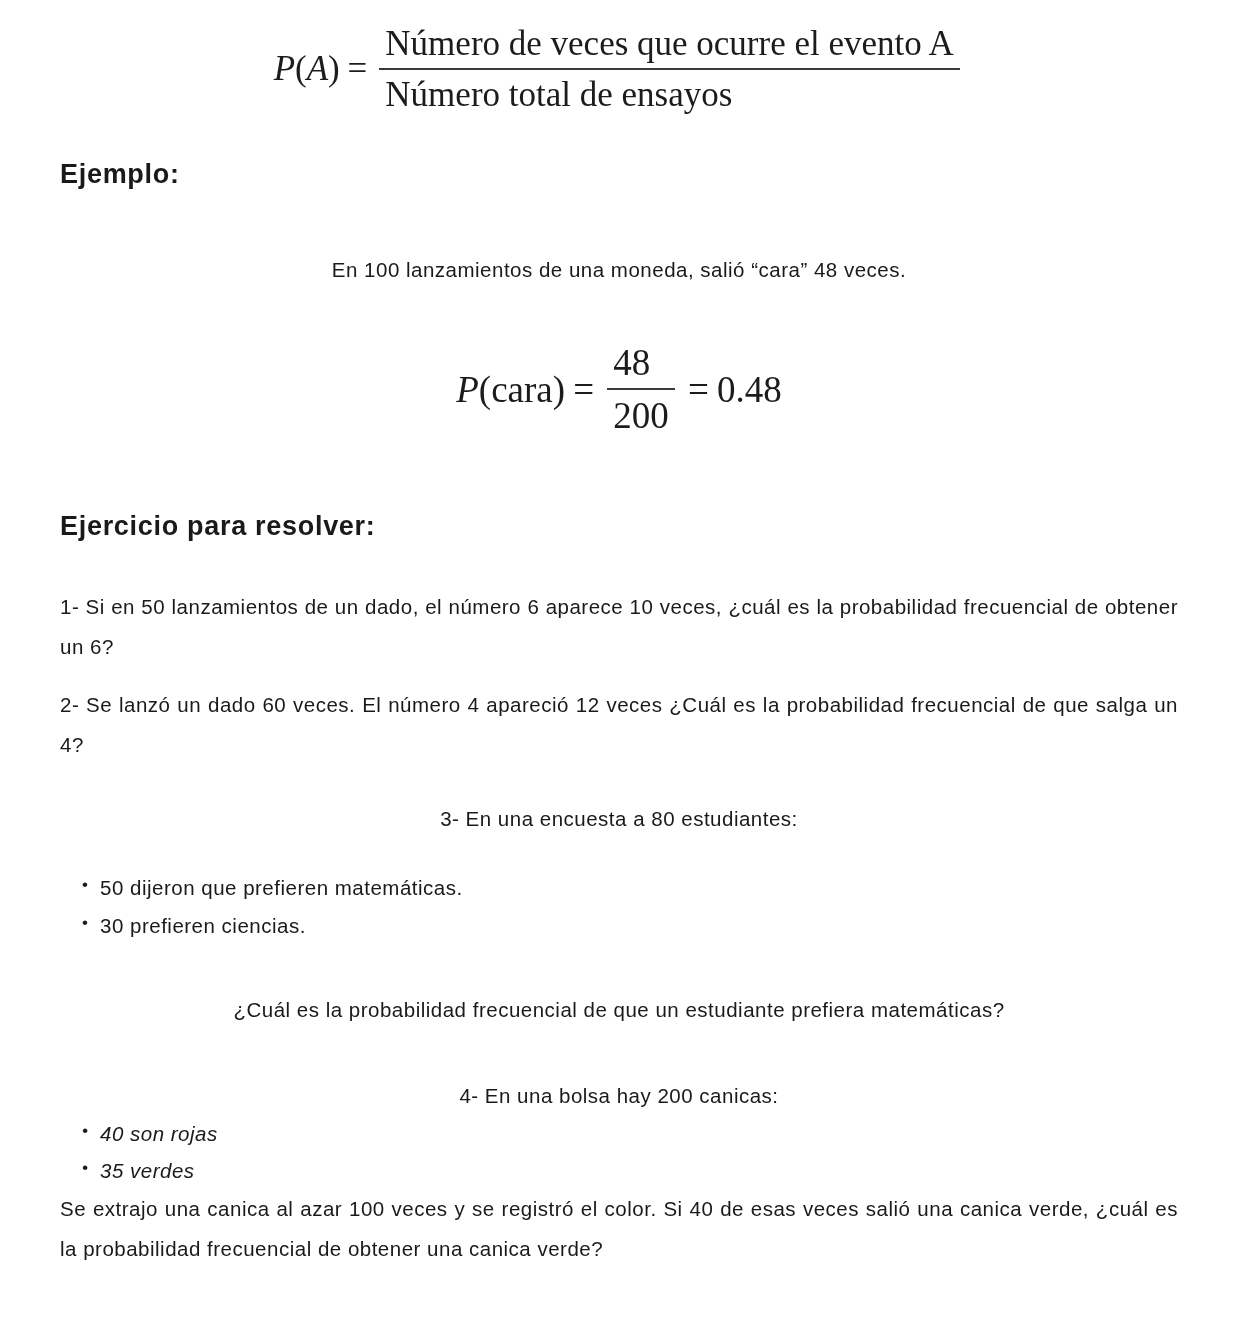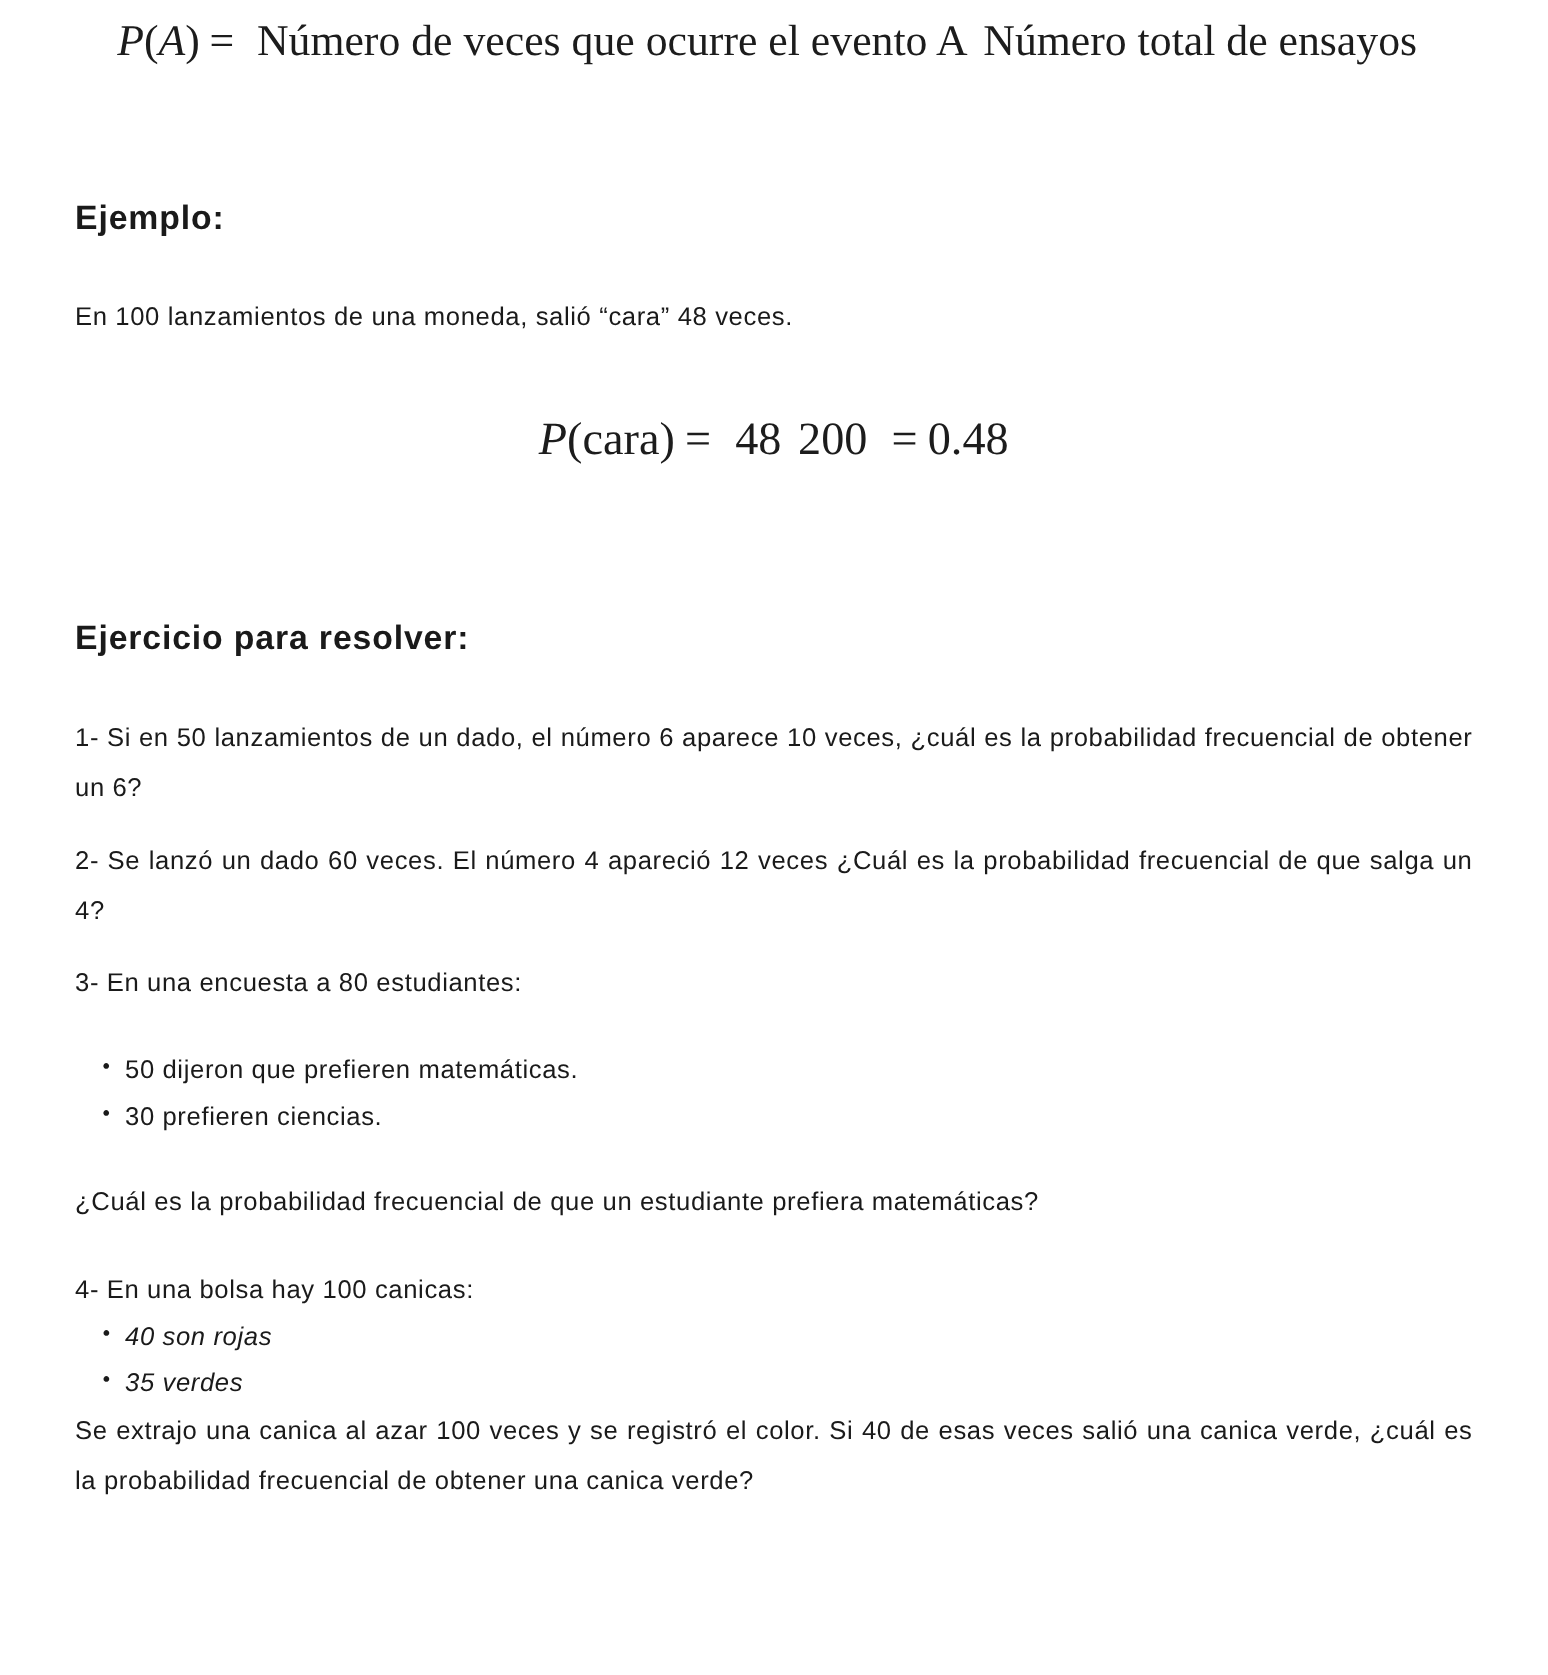--- a/index.html
+++ b/index.html
@@ -40,25 +40,26 @@
   }
   .mupright {      
     font-style: normal;
   }
   .mop {           
     font-style: normal;
     margin: 0 .22em;
   }
   .frac {
     display: inline-flex;
+    flex-direction: column;
     align-items: flex-start;
     justify-content: center;
     vertical-align: middle;
     line-height: 1.12;
-    margin: 1px .12em;
+    margin: 12px .12em;
   }
   .frac .num,
   .frac .den {
     display: block;
     padding: 0 .18em;
     white-space: nowrap;
   }
   .frac .bar {
     display: block;
     width: 100%;
@@ -97,21 +98,21 @@
     margin: 0;
   }
   .para {
     font-size: 20.5px;
     letter-spacing: 0.5px;
     line-height: 1.95;
     margin: 0;
     text-align: justify;
     text-justify: inter-word;
   }
-  .para.nojustify { text-align: left; }
+  .para.nojustify { text-align: center; margin-top: 16px; }
 
   ul.bullets {
     list-style: none;
     margin: 0;
     padding: 0;
   }
   ul.bullets li {
     position: relative;
     font-size: 20.5px;
     letter-spacing: 0.5px;
@@ -201,21 +202,21 @@
       <li>50 dijeron que prefieren matemáticas.</li>
       <li>30 prefieren ciencias.</li>
     </ul>
 
     <div class="spacer-md"></div>
 
     <p class="para nojustify"> ¿Cuál es la probabilidad frecuencial de que un estudiante prefiera matemáticas?</p>
 
     <div class="spacer-md"></div>
 
-    <p class="para nojustify">4- En una bolsa hay 100 canicas:</p>
+    <p class="para nojustify">4- En una bolsa hay 200 canicas:</p>
 
     <ul class="bullets tight">
       <li>40 son rojas</li>
       <li>35 verdes</li>
     </ul>
 
     <p class="para">Se extrajo una canica al azar 100 veces y se registró el color. Si 40 de esas veces salió una canica verde, ¿cuál es la probabilidad frecuencial de obtener una canica verde?</p>
 
   </div>
 </div>

